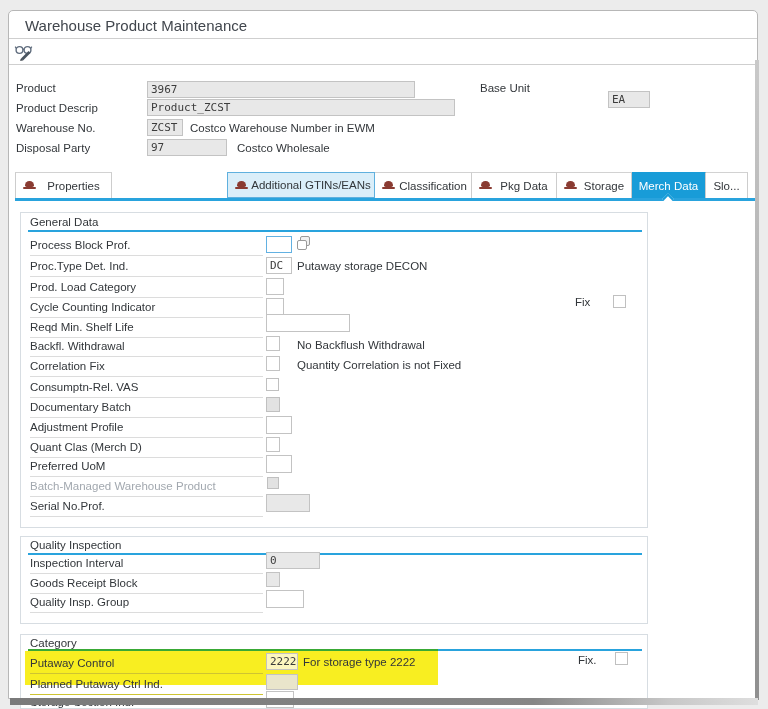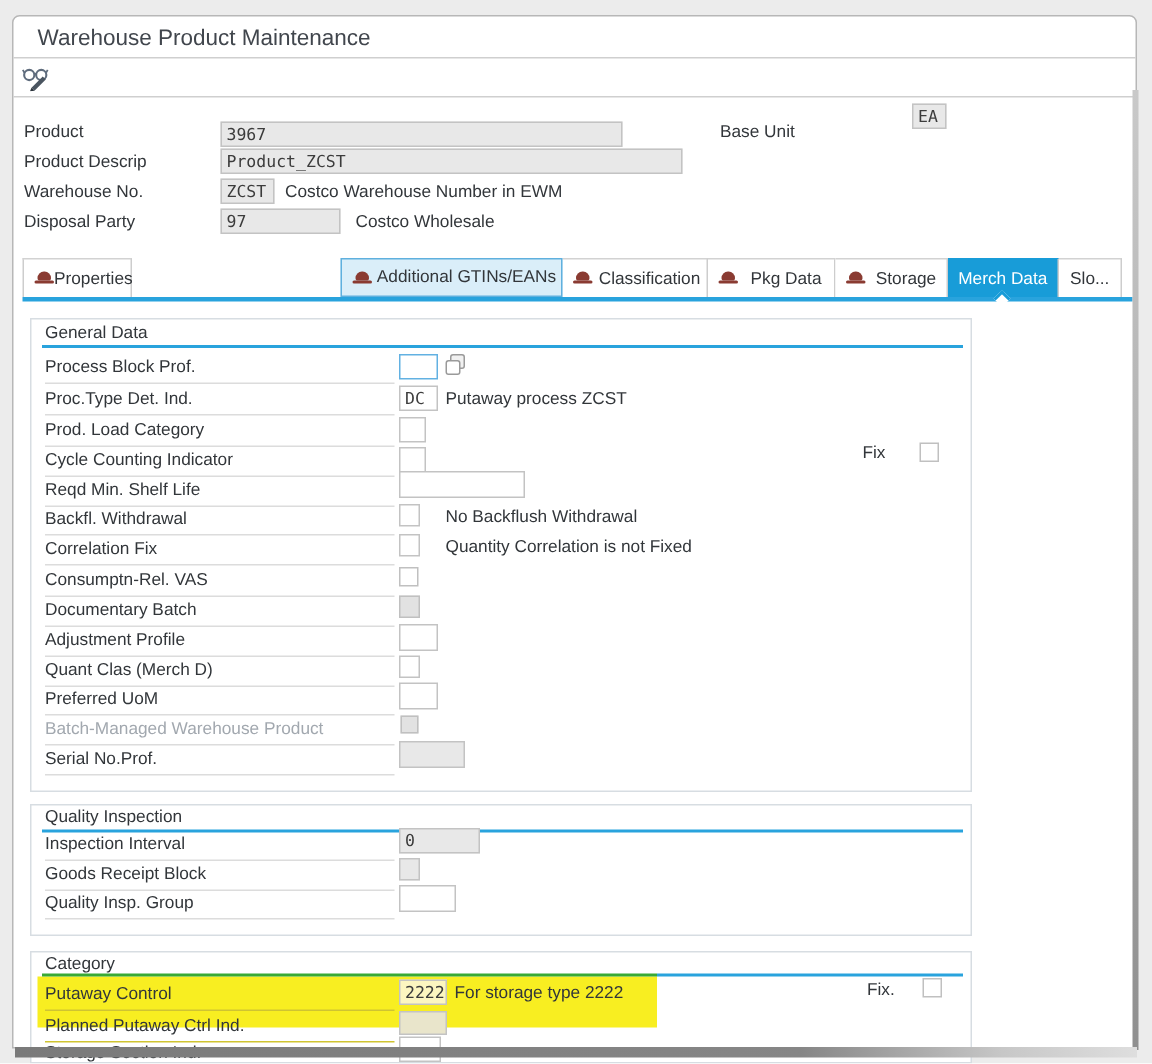--- a/index.html
+++ b/index.html
@@ -58,34 +58,34 @@
       <path d="M2.3 5.5 L1.2 3.6 M16.7 5.5 L17.8 3.6" stroke="#5f6c7d" stroke-width="1.2"></path>
       <path d="M7 15.5 L14.5 8 L16.5 10 L9 17.5 Z" fill="#4a5560"></path>
       <path d="M6 17.8 L7 15.5 L9 17.5 Z" fill="#2c343c"></path>
     </svg>
   </div>
   <div class="hline" style="left:9px;top:64px;width:748px;"></div>
 
   <div class="hlbl" style="left:16px;top:82px;">Product</div>
   <div class="fld ro" style="left:147px;top:68px;width:268px;margin-top:13px;">3967</div>
   <div class="hlbl" style="left:480px;top:82px;">Base Unit</div>
-  <div class="fld ro" style="left:608px;top:69px;width:23px;">EA</div>
+  <div class="fld ro" style="left:608px;top:91px;width:42px;">EA</div>
 
   <div class="hlbl" style="left:16px;top:102px;">Product Descrip</div>
   <div class="fld ro" style="left:147px;top:99px;width:308px;">Product_ZCST</div>
 
   <div class="hlbl" style="left:16px;top:122px;">Warehouse No.</div>
   <div class="fld ro" style="left:147px;top:119px;width:36px;">ZCST</div>
   <div class="desc" style="left:190px;top:122px;">Costco Warehouse Number in EWM</div>
 
   <div class="hlbl" style="left:16px;top:142px;">Disposal Party</div>
   <div class="fld ro" style="left:147px;top:139px;width:80px;">97</div>
   <div class="desc" style="left:237px;top:142px;">Costco Wholesale</div>
 
-  <div class="tab" style="left:15px;width:73px;border-left:1px solid #cdcdcd;">
+  <div class="tab" style="left:15px;width:97px;border-left:1px solid #cdcdcd;">
     <span class="tabicon"></span>
     <span class="tlabel">Properties</span>
   </div>
   <div class="tab" style="left:375px;width:97px;">
     <span class="tabicon"></span>
     <span class="tlabel">Classification</span>
   </div>
   <div class="tab hilite" style="left:227px;width:148px;">
     <span class="tabicon"></span>
     <span class="tlabel">Additional GTINs/EANs</span>
@@ -112,21 +112,21 @@
   <div class="sect-line" style="top:230px;width:614px;"></div>
 
   <div class="row-layer">
 
     <div class="lbl" style="top:238px;">Process Block Prof.</div>
     <div class="fld focus-fld" style="left:266px;top:236px;width:26px;"></div>
     <div class="copy-icon" style="left:297px;top:236px;"></div>
 
     <div class="lbl" style="top:259px;">Proc.Type Det. Ind.</div>
     <div class="fld" style="left:266px;top:257px;width:26px;">DC</div>
-    <div class="desc" style="left:297px;top:260px;">Putaway process ZCST</div>
+    <div class="desc" style="left:297px;top:260px;">Putaway storage DECON</div>
 
     <div class="lbl" style="top:280px;">Prod. Load Category</div>
     <div class="fld" style="left:266px;top:278px;width:18px;"></div>
 
     <div class="lbl" style="top:300px;">Cycle Counting Indicator</div>
     <div class="fld" style="left:266px;top:298px;width:18px;"></div>
     <div class="hlbl" style="left:575px;top:296px;">Fix</div>
     <div class="chk" style="left:613px;top:295px;"></div>
 
     <div class="lbl" style="top:320px;">Reqd Min. Shelf Life</div>

